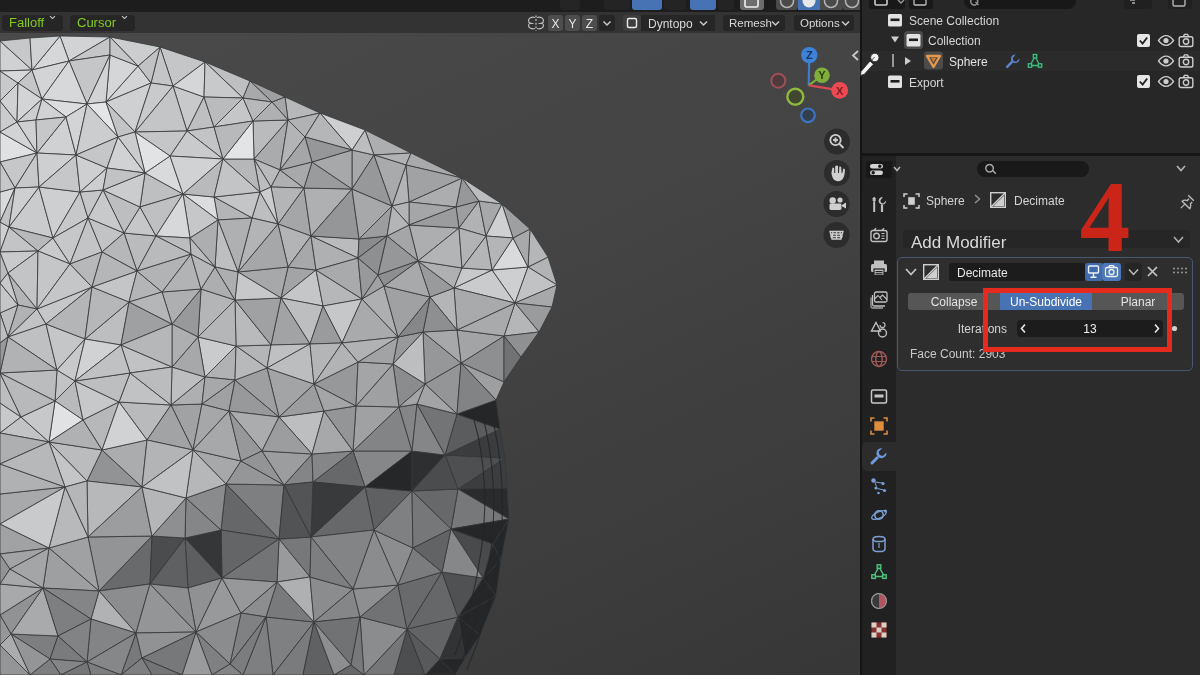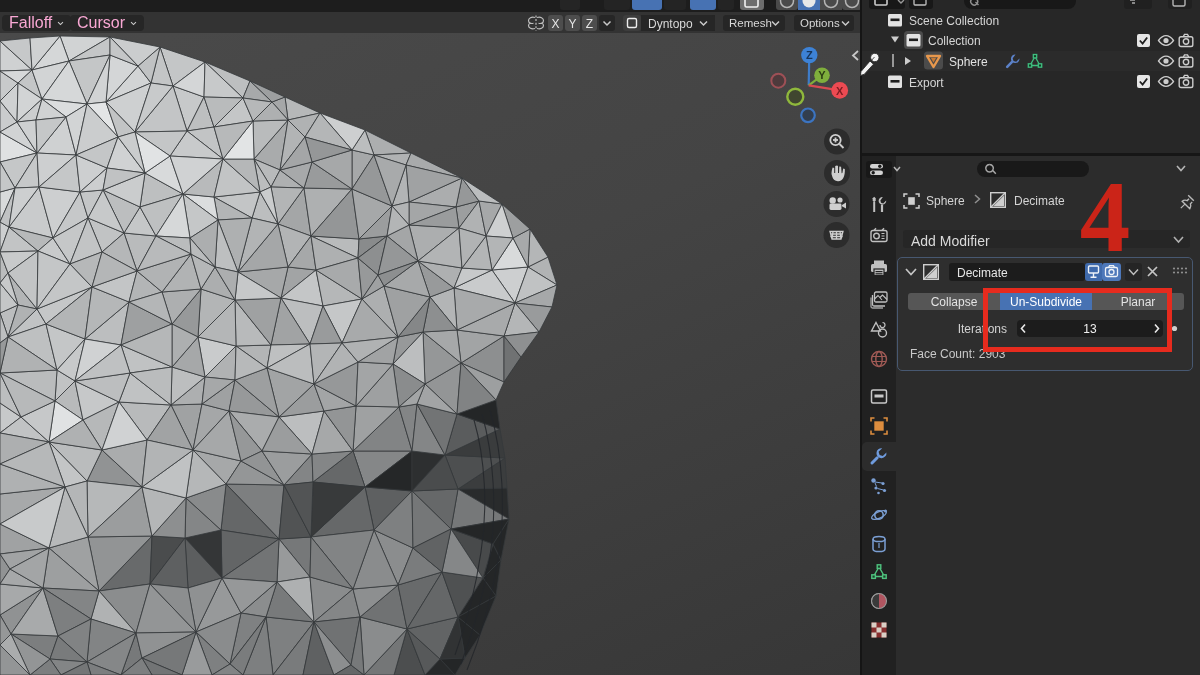--- a/index.html
+++ b/index.html
@@ -1,26 +1,26 @@
 <!DOCTYPE html>
 <html><head><meta charset="utf-8"><style>
 *{margin:0;padding:0;box-sizing:border-box}
 html,body{width:1200px;height:675px;overflow:hidden;background:#1d1d1d;
 font-family:"Liberation Sans",sans-serif;}
 .abs{position:absolute}
 #topstrip{position:absolute;left:0;top:0;width:862px;height:12px;background:#1d1d1d}
 #vphead{position:absolute;left:0;top:12px;width:862px;height:21px;background:#333333;display:flex;align-items:center}
-.hbtn{background:#262626;color:#f9a8d4;font-size:16px;border-radius:4px;height:16px;display:inline-flex;align-items:center;padding:0 7px;position:absolute;top:15px}
+.hbtn{background:#262626;color:#84cc16;font-size:13px;border-radius:4px;height:16px;display:inline-flex;padding:0 7px;position:absolute;top:15px}
 .chev{display:inline-block;margin-left:5px;width:7px;height:5px}
 #viewport{position:absolute;left:0;top:33px;width:862px;height:642px;background:linear-gradient(155deg,#4a4a4a 0%,#444444 45%,#373737 100%);overflow:hidden}
 #outliner{position:absolute;left:862px;top:0;width:338px;height:153px;background:#272727;color:#d4d4d4;font-size:12px}
 #propwrap{position:absolute;left:862px;top:156px;width:338px;height:519px;background:#2c2c2c}
 #tabstrip{position:absolute;left:862px;top:156px;width:34px;height:519px;background:#212121}
 .seltab{position:absolute;left:862px;top:442px;width:34px;height:29px;background:#2c2c2c;border-radius:5px 0 0 5px}
-.ptxt{position:absolute;color:#cccccc;font-size:14px;white-space:nowrap}
+.ptxt{position:absolute;color:#cccccc;font-size:17px;white-space:nowrap}
 </style></head><body>
 
 
 <div id="viewport">
 <svg width="862" height="642" viewBox="0 33 862 642" style="position:absolute;left:0;top:0">
 <g stroke="#35393b" stroke-width="0.8" stroke-linejoin="round">
         <polygon points="528,267 548,257 557,285" fill="rgb(177,179,180)"></polygon>
         <polygon points="528,267 530,229 548,257" fill="rgb(180,182,183)"></polygon>
         <polygon points="501,560 496,596 483,578" fill="rgb(36,38,39)"></polygon>
         <polygon points="458,489 507,488 509,519" fill="rgb(41,43,44)"></polygon>

